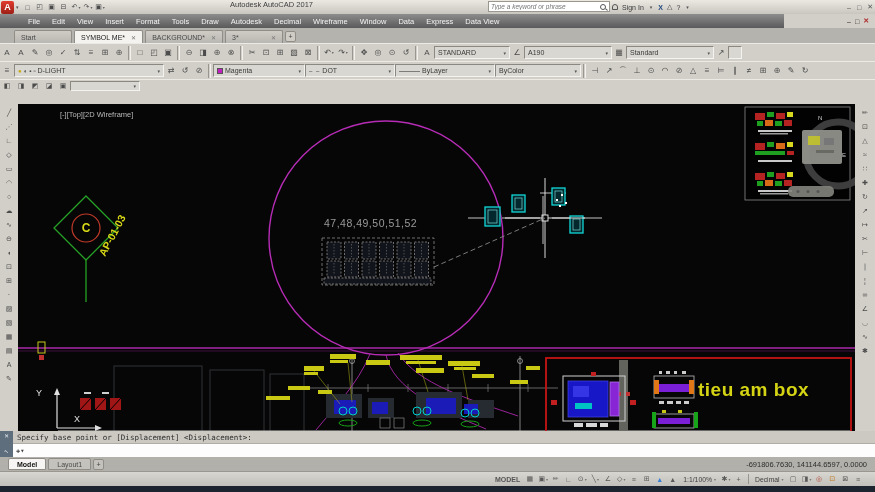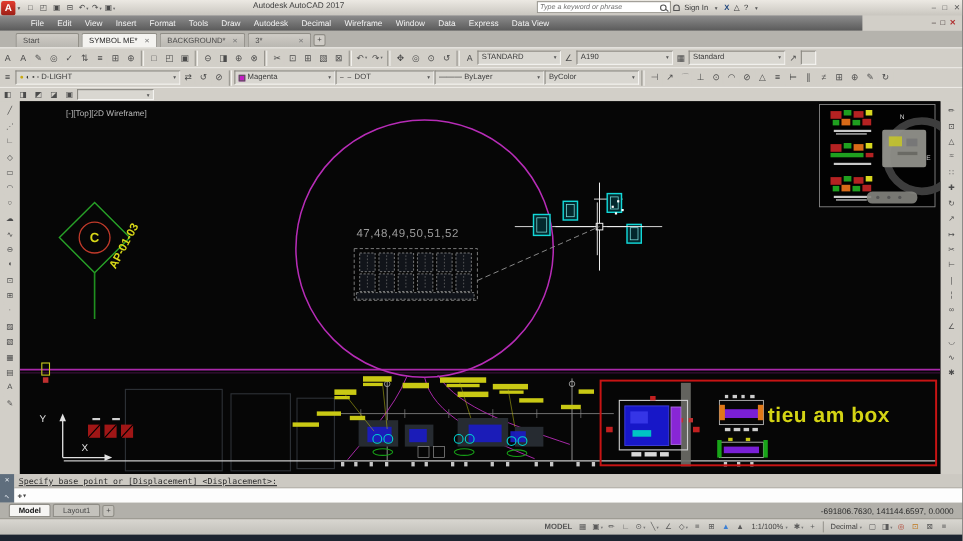--- a/index.html
+++ b/index.html
@@ -44,31 +44,31 @@
   .tbtn .car{font-size:4px;color:#666;margin-left:1px;}
   .tsep{width:3px;height:14px;border-left:1px solid #98968f;border-right:1px solid #f2f1ed;margin:0 2px;}
   .combo{height:13px;background:#d9d7d1;border:1px solid;border-color:#8a8881 #f4f3f0 #f4f3f0 #8a8881;display:flex;align-items:center;font-size:7px;color:#3a3a3a;padding:0 3px;gap:2px;white-space:nowrap;overflow:hidden;}
   .combo .car{margin-left:auto;font-size:5px;color:#555;padding-left:3px;}
   .swatch{width:6px;height:6px;background:#c21ec2;border:1px solid #555;}
   .lt-prev{letter-spacing:1px;color:#222;font-size:6px;}
   .lw-prev{color:#222;font-size:7px;}
   .lyr-ico{font-size:6px;}
   .lyr-ico.yellow{color:#c8a80e;}
   
-  .mainrow{position:absolute;left:0;top:92px;width:875px;height:339px;display:flex;}
+  .mainrow{position:absolute;left:0;top:104px;width:875px;height:339px;display:flex;}
   .vtb{width:18px;background:#d2cfc8;display:flex;flex-direction:column;align-items:center;padding-top:2px;gap:1px;overflow:hidden;}
   .vtb.right{width:20px;}
   .vtb .tbtn{min-width:13px;width:13px;height:13px;font-size:7px;}
   .canvas{position:relative;flex:1;background:#060606;overflow:hidden;}
   .canvas svg{display:block;width:100%;height:100%;}
   
   .cmd{position:absolute;left:0;top:431px;width:875px;height:26px;display:flex;font-family:"DejaVu Sans Mono",monospace;}
   .cmdgutter{width:13px;background:#5f6e7d;color:#e8eef4;display:flex;flex-direction:column;align-items:center;justify-content:space-between;padding:1px 0;font-size:7px;}
   .cmdlines{flex:1;display:flex;flex-direction:column;}
-  .cmdhist{height:13px;background:#ccc9c2;color:#2e2e2e;font-size:7.5px;display:flex;align-items:center;padding-left:4px;border-bottom:1px solid #b0ada6;text-decoration:underline;}
+  .cmdhist{height:13px;background:#ccc9c2;color:#2e2e2e;font-size:7.5px;display:flex;align-items:center;padding-left:4px;border-bottom:1px solid #b0ada6;}
   .cmdcur{height:13px;background:#fdfdfd;color:#1e1e1e;font-size:7.5px;display:flex;align-items:center;padding-left:3px;gap:3px;}
   .moveglyph{color:#444;font-size:7px;}
   
   .ltabs{position:absolute;left:0;top:457px;width:875px;height:14px;background:#b2b0aa;display:flex;align-items:center;padding-left:8px;gap:2px;}
   .ltab{height:12px;padding:0 8px;display:flex;align-items:center;font-size:7px;color:#4a4a4a;border:1px solid #8f8d86;border-radius:2px 2px 0 0;background:#c4c2bc;}
   .ltab.active{background:#f6f5f3;color:#111;font-weight:bold;}
   .lplus{width:11px;height:11px;border:1px solid #8f8d86;background:#c4c2bc;border-radius:2px;font-size:7px;display:flex;align-items:center;justify-content:center;color:#444;}
   .coords{margin-left:auto;font-size:7.5px;color:#2c2c2c;padding-right:8px;}
   
   .statusbar{position:absolute;left:0;top:471px;width:875px;height:15px;background:linear-gradient(#d8d6d0,#c2c0ba);border-top:1px solid #99978f;display:flex;align-items:center;padding-left:495px;gap:1px;}

